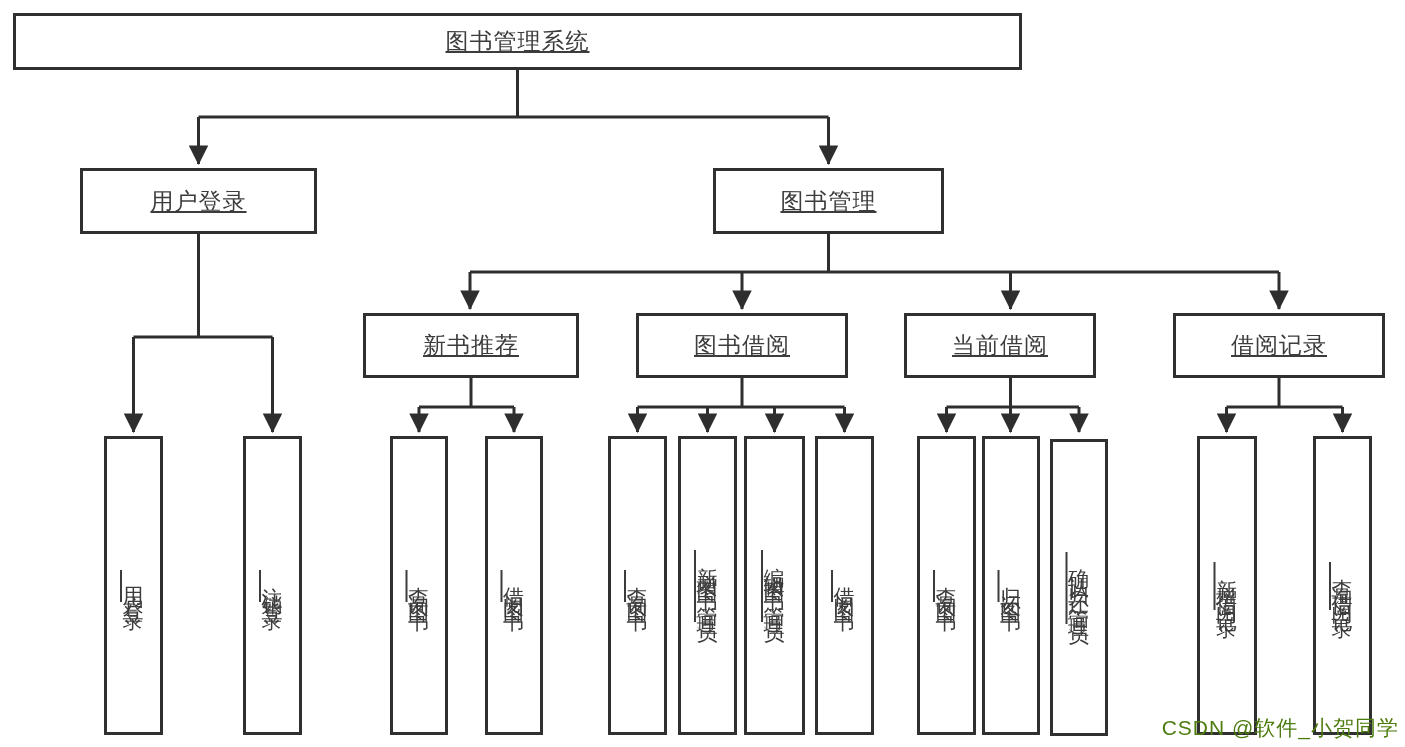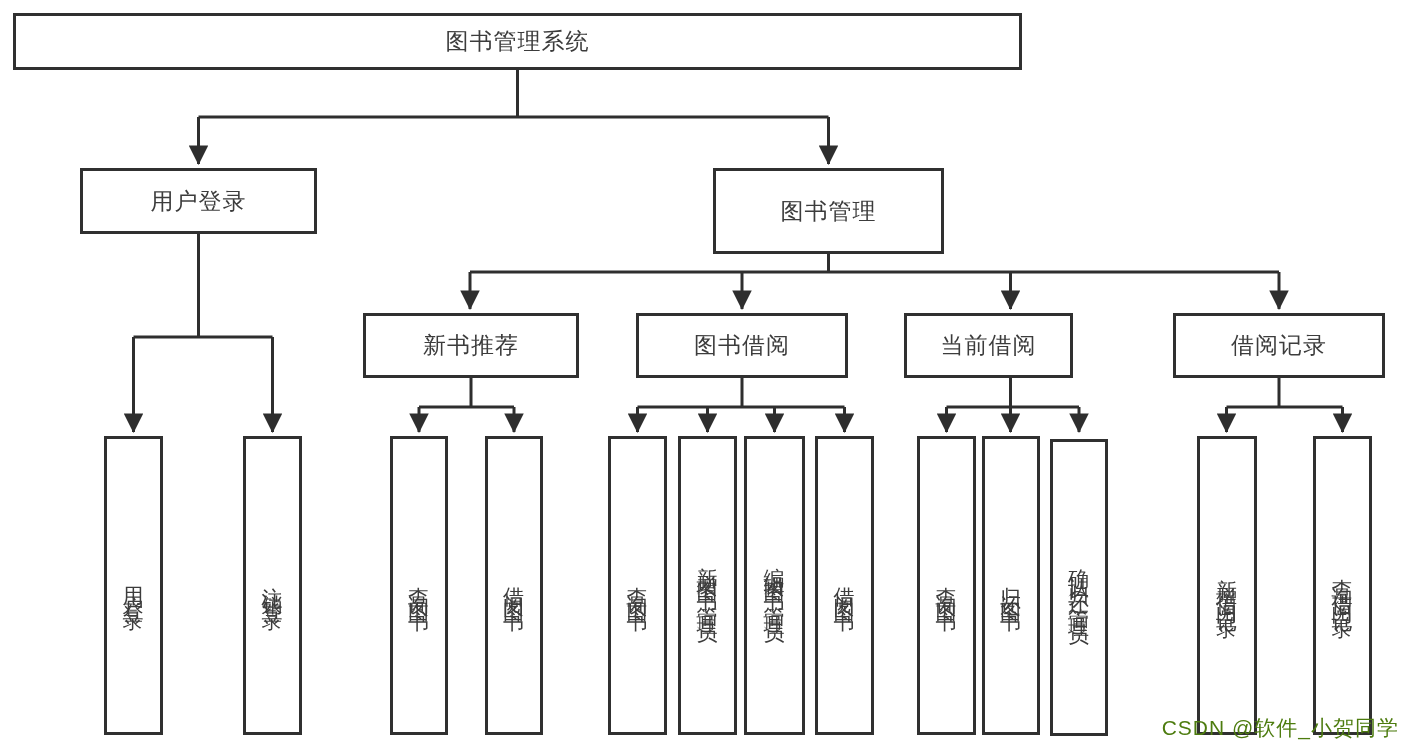--- a/index.html
+++ b/index.html
@@ -23,20 +23,21 @@
   .node {
     position: absolute;
     box-sizing: border-box;
     border: 3px solid #303030;
     background: #ffffff;
     color: #3c3c3c;
     display: flex;
     align-items: center;
     justify-content: center;
     text-align: center;
+    text-decoration: underline;
   }
   .box-h {
     font-size: 23px;
     letter-spacing: 1px;
   }
   .box-v span {
     writing-mode: vertical-lr;
     text-orientation: mixed;
     font-size: 21px;
     letter-spacing: 8px;
@@ -93,25 +94,25 @@
       <path d="M1010.5,407 V432" marker-end="url(#arr)"></path>
       <path d="M1079,407 V432" marker-end="url(#arr)"></path>
       <path d="M1226.5,407 V432" marker-end="url(#arr)"></path>
       <path d="M1342.5,407 V432" marker-end="url(#arr)"></path>
     </g>
   </svg>
 
   <div class="node box-h" style="left:13px; top:13px; width:1009px; height:57px;">图书管理系统</div>
 
   <div class="node box-h" style="left:80px; top:168px; width:237px; height:66px;">用户登录</div>
-  <div class="node box-h" style="left:713px; top:168px; width:231px; height:86px;">图书管理</div>
+  <div class="node box-h" style="left:713px; top:168px; width:231px; height:66px;">图书管理</div>
 
   <div class="node box-h" style="left:363px; top:313px; width:216px; height:65px;text-align:center;">新书推荐</div>
   <div class="node box-h" style="left:636px; top:313px; width:212px; height:65px;">图书借阅</div>
-  <div class="node box-h" style="left:904px; top:313px; width:169px; height:65px;">当前借阅</div>
+  <div class="node box-h" style="left:904px; top:313px; width:192px; height:65px;">当前借阅</div>
   <div class="node box-h" style="left:1173px; top:313px; width:212px; height:65px;">借阅记录</div>
 
   <div class="node box-v" style="left:104px; top:436px; width:59px; height:299px;">
     <span>用户登录</span>
   </div>
   <div class="node box-v" style="left:243px; top:436px; width:59px; height:299px;">
     <span>注销登录</span>
   </div>
 
   <div class="node box-v" style="left:390px; top:436px; width:58px; height:299px;">

